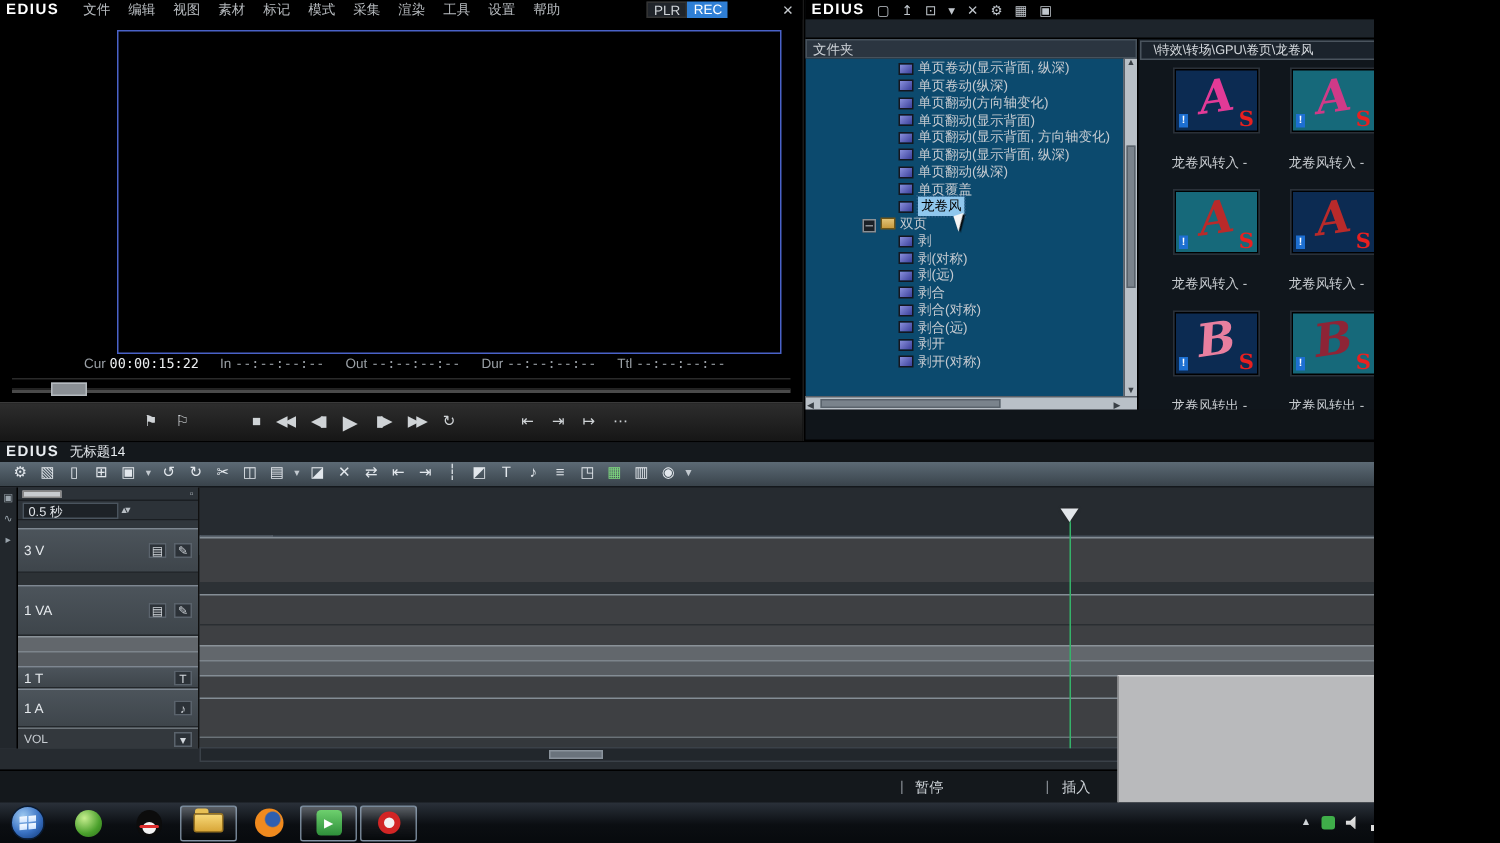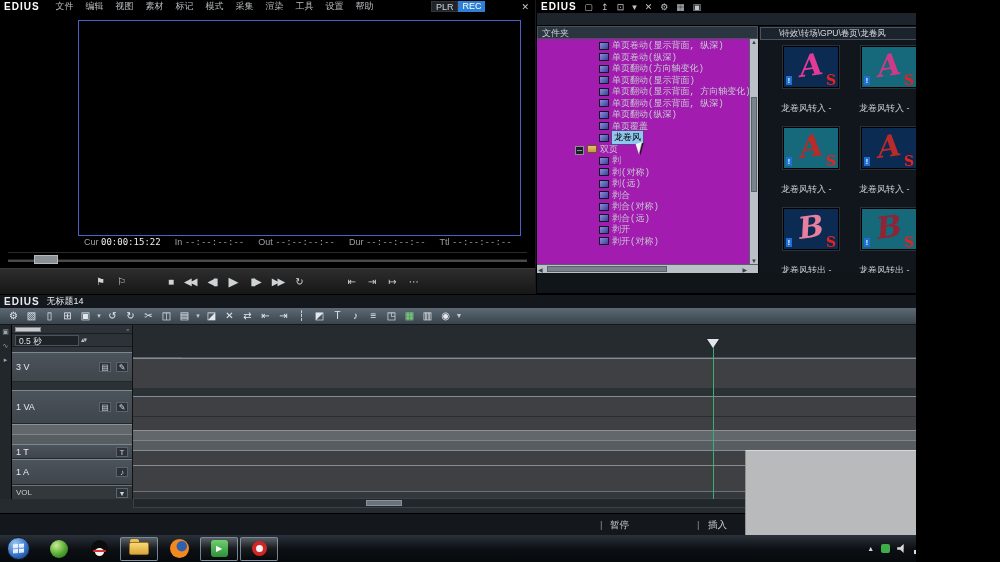--- a/index.html
+++ b/index.html
@@ -10,21 +10,21 @@
   
   .pv-win { position:absolute; left:0; top:0; width:536px; height:294px; background:#000; border-right:1px solid #1a1a1a; }
   .pv-menubar { height:13px; display:flex; align-items:center; background:#000; color:#b8bcc0; font-size:9px; padding-left:4px; }
   .pv-menubar .logo { color:#fff; font-weight:bold; font-size:10px; letter-spacing:1px; margin-right:10px; }
   .menus { display:flex; }
   .menu-item { padding:0 6px; cursor:default; }
   .plr { margin-left:auto; color:#cfd3d7; padding:0 4px; background:#20242a; border:1px solid #333; height:11px; line-height:10px; }
   .rec { background:#2f7fd6; color:#fff; padding:0 4px; height:11px; line-height:10px; margin-right:30px; }
   .pv-close, .win-close { color:#c8ccd0; font-size:9px; padding:0 6px; }
   .pv-viewport { position:absolute; left:78px; top:20px; width:443px; height:216px; background:#000; border:1px solid #4a62c8; }
-  .pv-tc { position:absolute; left:0; top:237px; width:100%; font-size:9px; color:#9aa0a6; display:flex; padding-left:84px; }
+  .pv-tc { position:absolute; left:0; top:237px; width:100%; font-size:9px; color:#9aa0a6; display:flex; padding-left:56px; }
   .tc-seg { margin-right:14px; white-space:nowrap; }
   .tc-seg .white { color:#eceff1; }
   .pv-sliderrow { position:absolute; left:8px; right:8px; top:252px; height:13px; border-top:1px solid #2a2a2a; }
   .pv-sl-track { position:absolute; left:0; right:0; top:6px; height:3px; background:#4a4a4a; border-top:1px solid #222; }
   .pv-sl-thumb { position:absolute; left:26px; top:2px; width:24px; height:9px; background:#8a8f94; border:1px solid #b5babf; }
   .pv-transport { position:absolute; left:0; bottom:0; width:100%; height:26px; background:linear-gradient(#2d2d2d,#161616); border-top:1px solid #3a3a3a; display:flex; align-items:center; color:#cfd3d6; font-size:10px; }
   .tgroup { display:flex; align-items:center; gap:12px; }
   .tgroup.left { margin-left:96px; gap:14px; }
   .tgroup.center { margin-left:44px; }
   .tgroup.right { margin-left:46px; gap:14px; }
@@ -35,21 +35,21 @@
   .fx-win { position:absolute; left:537px; top:0; width:463px; height:293px; background:#10151a; }
   .fx-title { height:13px; background:#000; color:#d8dce0; display:flex; align-items:center; font-size:9px; padding:0 4px; gap:8px; }
   .fx-title .logo { color:#fff; font-weight:bold; font-size:10px; letter-spacing:1px; }
   .fx-tic { color:#c0c6cc; cursor:pointer; }
   .fx-title .win-close { margin-left:auto; }
   .fx-subbar { height:13px; background:#1d242b; border-bottom:1px solid #000; }
   .fx-body { position:absolute; top:26px; bottom:20px; left:0; right:0; display:flex; }
   .fx-left { width:222px; display:flex; flex-direction:column; border-right:1px solid #000; position:relative; }
   .fx-folderhead { height:13px; background:#2b3540; border:1px solid #47525c; color:#cdd2d7; font-size:9px; line-height:12px; padding-left:4px; }
   .fx-treewrap { flex:1; display:flex; overflow:hidden; }
-  .tree { flex:1; background:#a21caf; font-size:9px; color:#c5cad0; padding-top:1px; overflow:hidden;font-family:Liberation Mono, monospace; }
+  .tree { flex:1; background:#0c4a6e; font-size:9px; color:#c5cad0; padding-top:1px; overflow:hidden; }
   .tree-row { height:11.5px; display:flex; align-items:center; cursor:default; }
   .indent { flex:none; }
   .indent.lvl2 { width:50px; }
   .indent.lvl3 { width:62px; }
   .tree-ic { flex:none; width:10px; height:8px; margin-right:3px; position:relative; }
   .tree-ic.transition { background:linear-gradient(135deg,#8a90dc,#3a3f9a); border:1px solid #14161f; }
   .tree-ic.folder { background:linear-gradient(#e2c276,#c79a3e); border:1px solid #6e5518; }
   .tree-ic.folder::before { content:""; position:absolute; left:-13px; top:0; width:7px; height:7px; border:1px solid #8a9096; background:linear-gradient(#8a9096,#8a9096) center/5px 1px no-repeat #1a2026; }
   .tree-label { white-space:nowrap; }
   .tree-row.sel .tree-label { background:#8fc7ed; color:#000; outline:1px dotted #2a5a82; padding:0 2px; }
@@ -60,21 +60,21 @@
   .tree-vs .sb-thumb { top:58px; height:95px; }
   .thumb-vs .sb-thumb { top:14px; height:70px; }
   .hscroll { height:9px; background:#b9c0c7; border-top:1px solid #5a6068; position:relative; }
   .hscroll::before { content:"◀"; position:absolute; left:1px; top:1px; font-size:6px; color:#3a4046; }
   .hscroll::after { content:"▶"; position:absolute; right:11px; top:1px; font-size:6px; color:#3a4046; }
   .hscroll .sb-thumb { position:absolute; left:10px; top:1px; height:6px; width:120px; background:#7a838c; border:1px solid #5a636c; }
   .cursor-arrow { position:absolute; left:100px; top:116px; width:0; height:0; z-index:9;
     border-left:7px solid #f5f5f5; border-right:5px solid transparent; border-bottom:11px solid transparent;
     transform:rotate(-18deg); filter:drop-shadow(1px 1px 0 #000); }
   .fx-right { flex:1; display:flex; flex-direction:column; background:#10161c; }
-  .fx-path { height:13px; margin:1px 1px 0 1px; background:#1b232c; border:1px solid #4a545e; color:#d8dce0; font-size:8.5px; line-height:11px; padding:0 18px; white-space:nowrap; overflow:hidden; }
+  .fx-path { height:13px; margin:1px 1px 0 1px; background:#1b232c; border:1px solid #4a545e; color:#d8dce0; font-size:8.5px; line-height:11px; padding:0 8px; white-space:nowrap; overflow:hidden; }
   .fx-thumbwrap { flex:1; display:flex; overflow:hidden; }
   .thumb-grid { flex:1; display:grid; grid-template-columns:76px 76px; column-gap:2px; row-gap:12px; padding:6px 2px 0 22px; align-content:start; }
   .thumb-cell { width:76px; cursor:pointer; }
   .thumb { width:56px; height:42px; position:relative; border:1px solid #000; outline:1px solid #2a3038; margin-left:2px; overflow:hidden; }
   .thumb-letter { position:absolute; left:50%; top:50%; transform:translate(-50%,-56%) rotate(-8deg); font-family:"DejaVu Serif", serif; font-style:italic; font-weight:bold; font-size:30px; }
   .thumb-warn { position:absolute; left:2px; bottom:2px; width:6px; height:9px; background:#1d6fd1; color:#fff; font-size:7px; line-height:9px; text-align:center; font-weight:bold; }
   .thumb-badge { position:absolute; right:2px; bottom:-1px; color:#e82020; font-size:14px; font-weight:bold; font-family:"DejaVu Serif", serif; }
   .thumb-label { font-size:9px; color:#c8ccd0; padding-top:14px; white-space:nowrap; overflow:hidden; }
   .fx-tabs { position:absolute; bottom:0; left:0; right:0; height:20px; background:#000; }
   .fx-tabrow { display:flex; height:13px; background:#171c21; }

